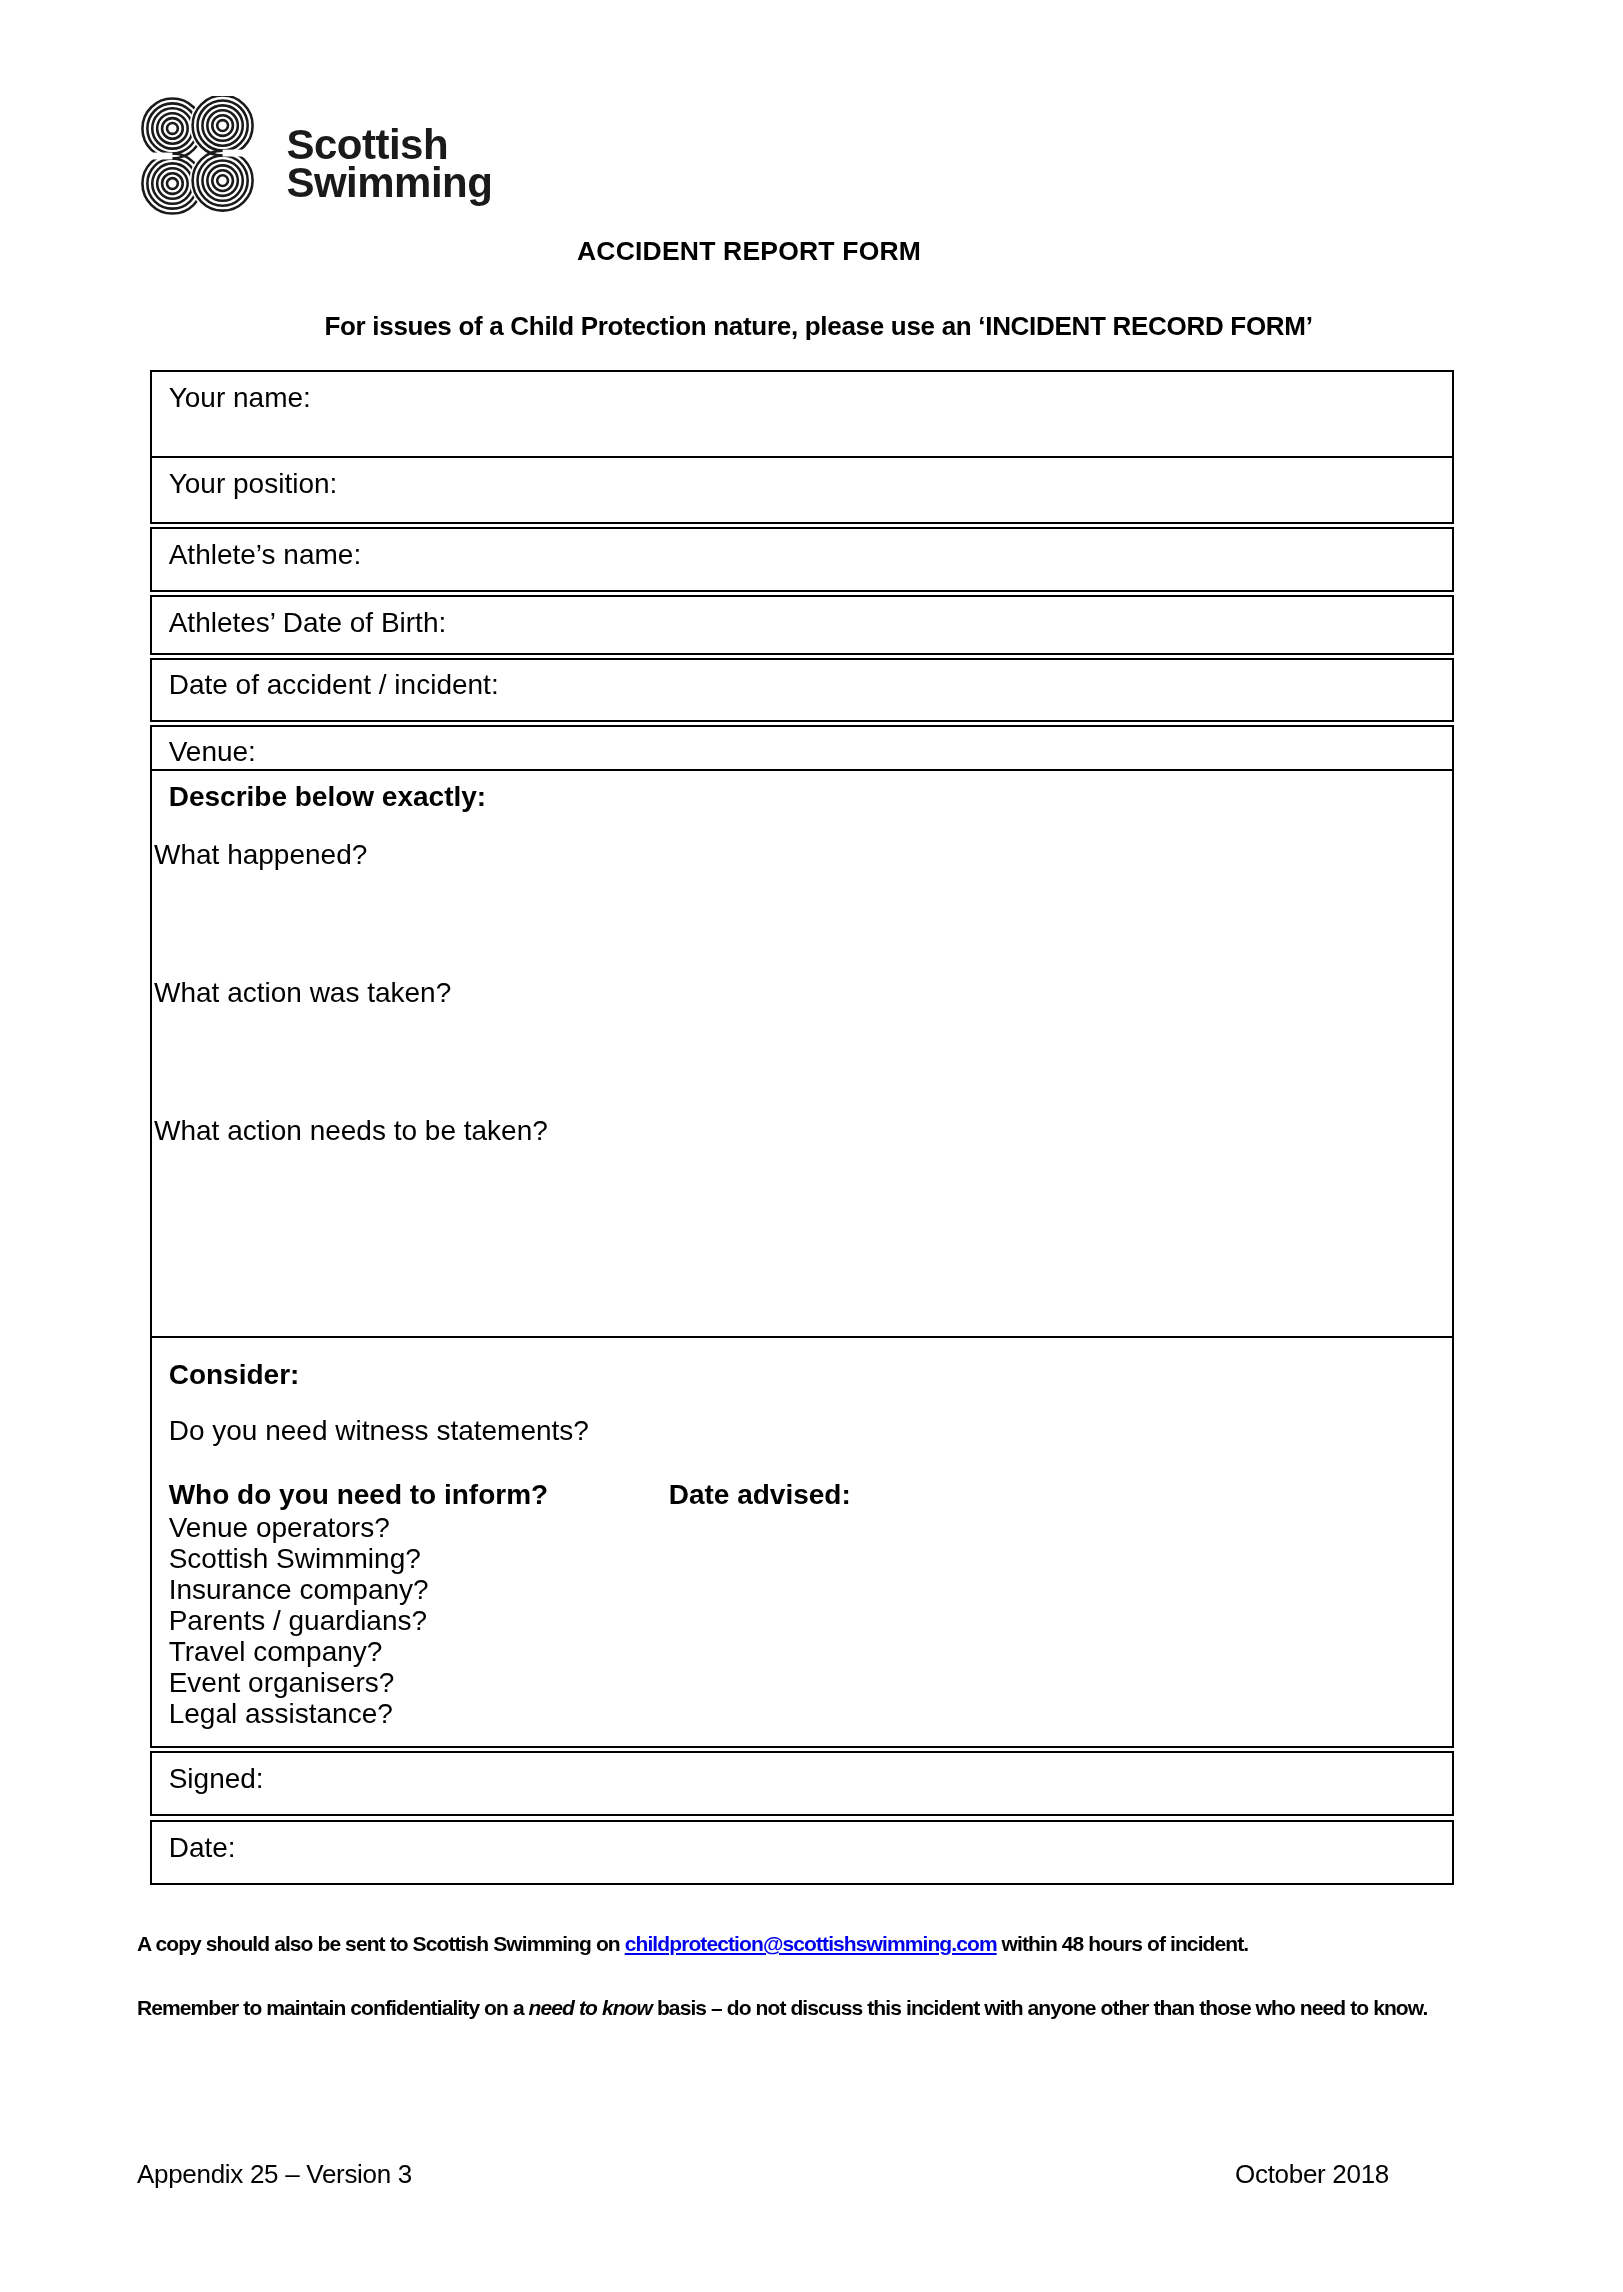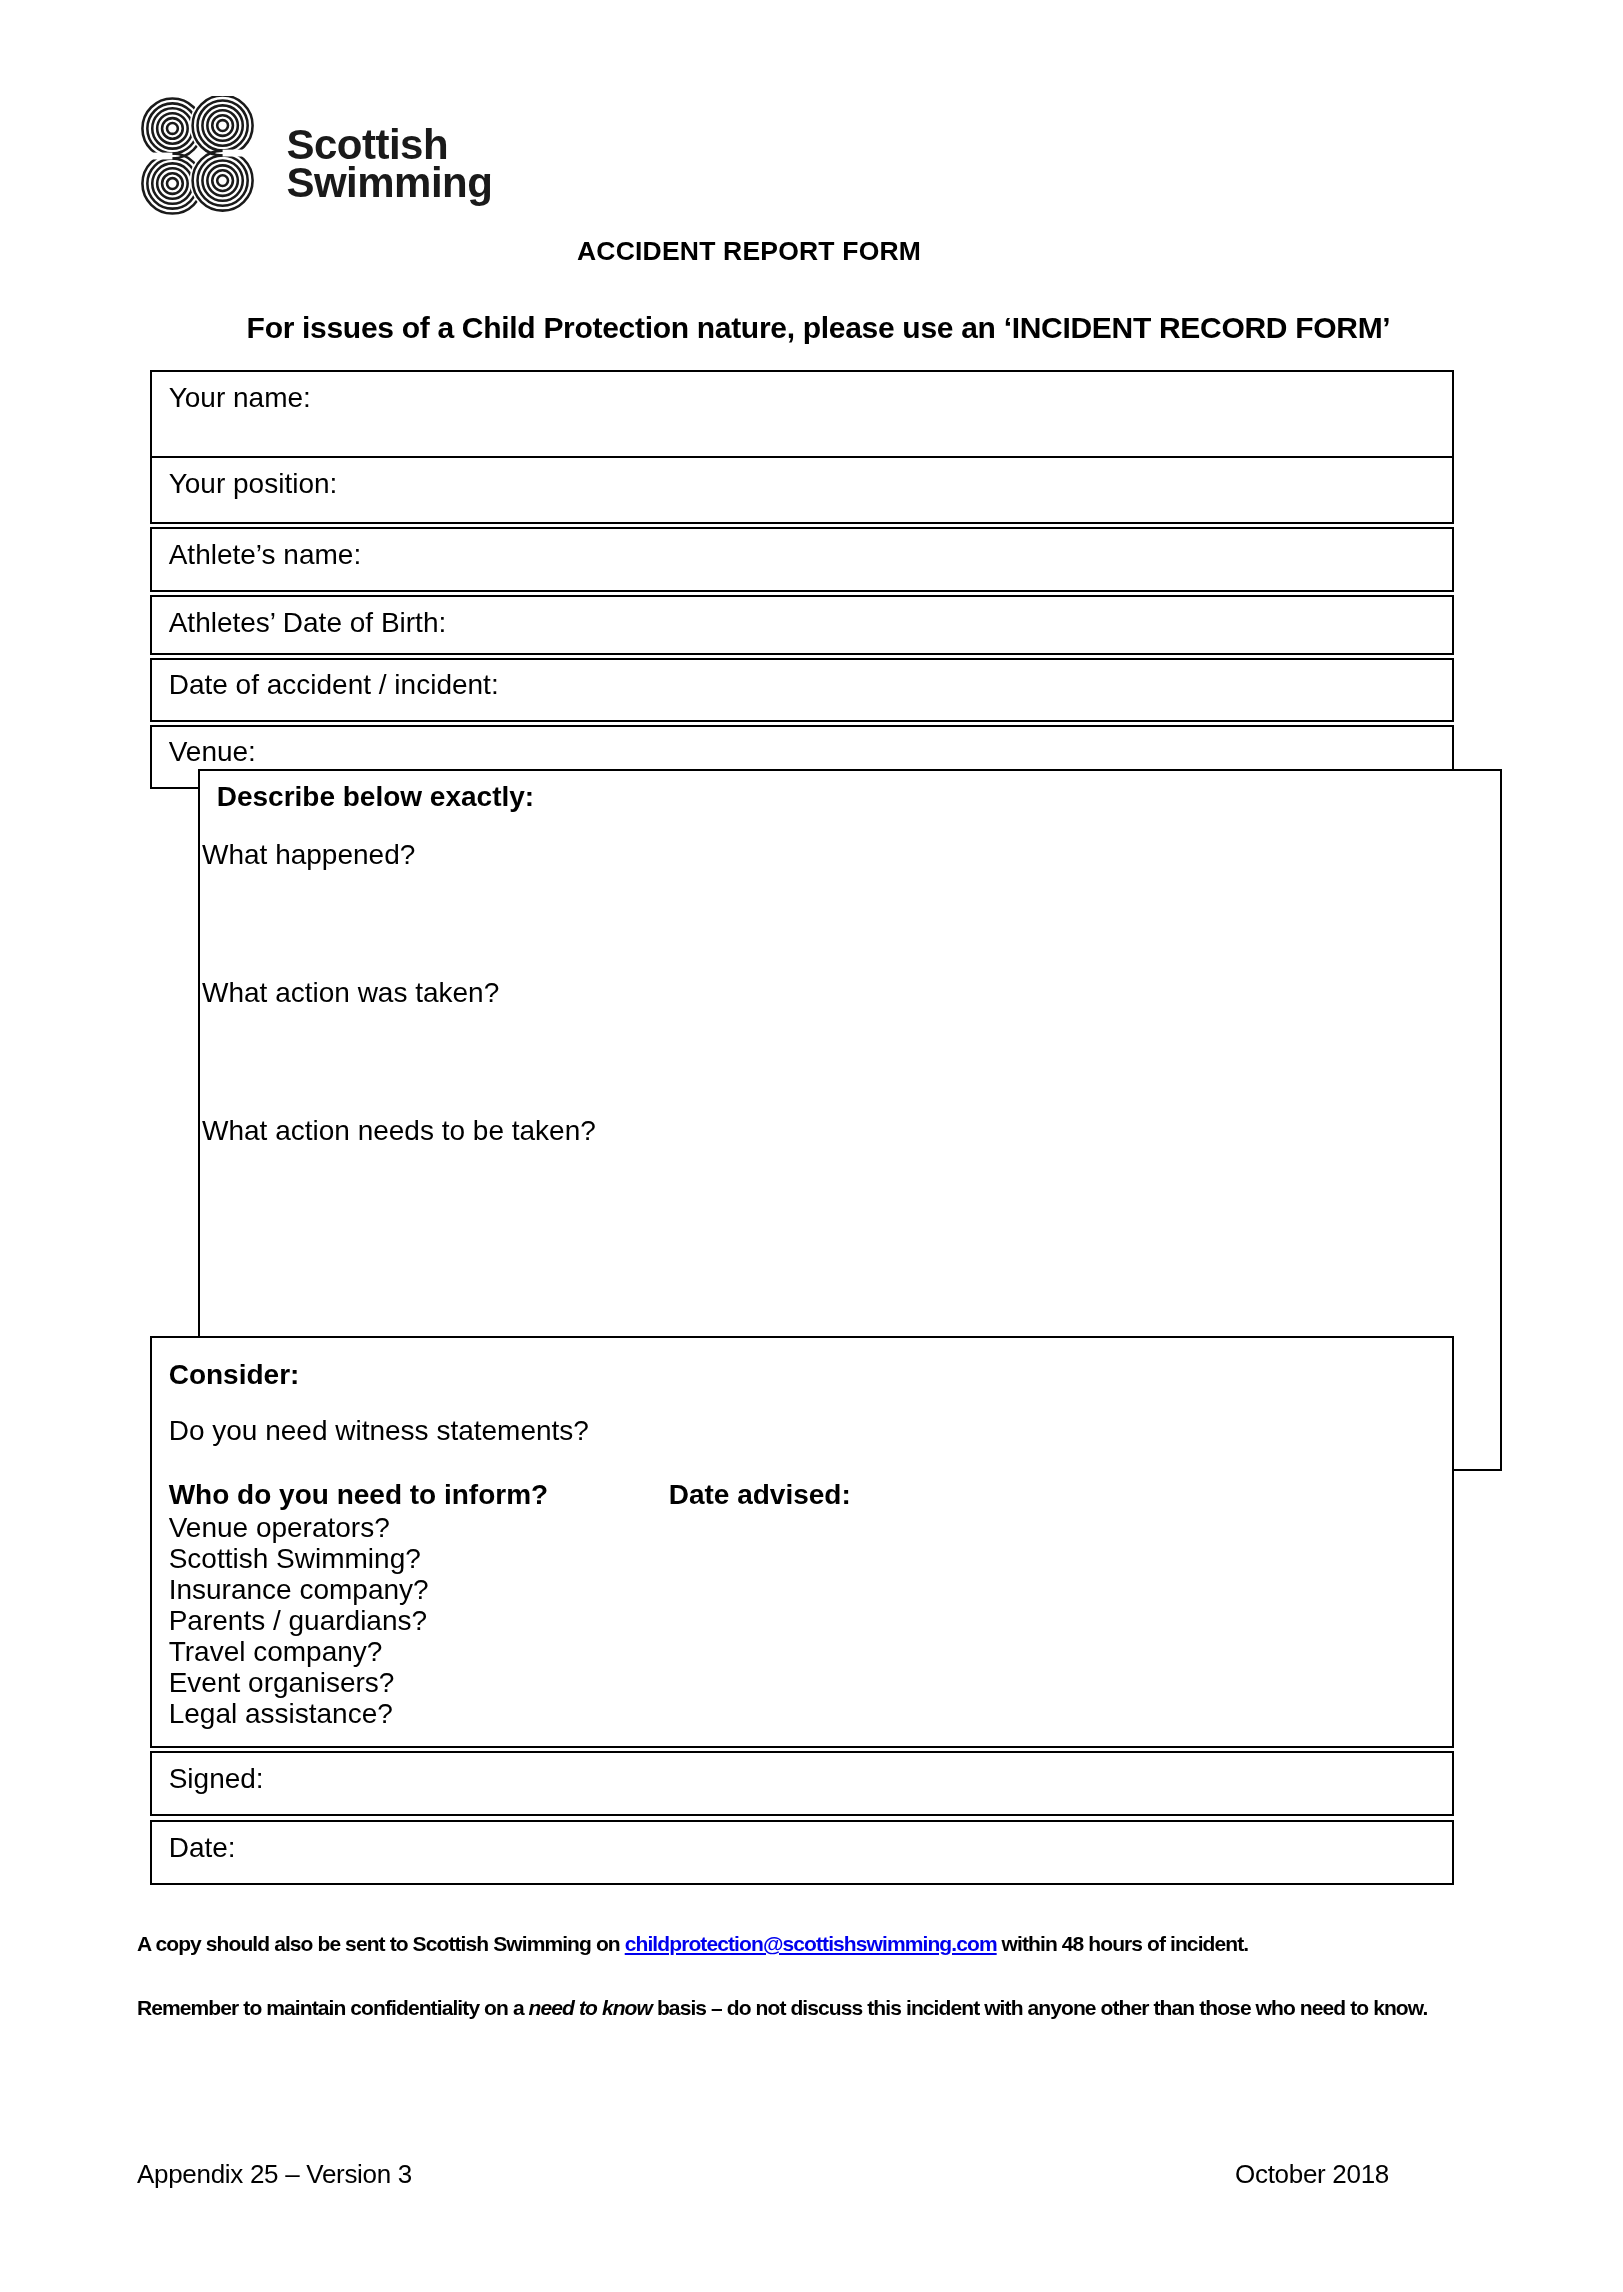--- a/index.html
+++ b/index.html
@@ -12,33 +12,33 @@
     font-family: "Liberation Sans", "DejaVu Sans", sans-serif;
     color: #000000;
     overflow: hidden;
   }
   
   .brand { position: absolute; left: 137px; top: 96px; display: flex; align-items: flex-start; gap: 27.4px; }
   .brand-mark { width: 122px; height: 122px; display: block; }
   .brand-text { margin-top: 30px; font-size: 42px; font-weight: 600; line-height: 38px; letter-spacing: -0.5px; color: #1a1a1a; }
   
   .title { position: absolute; left: 577px; top: 236px; font-size: 26.5px; font-weight: bold; letter-spacing: 0.2px; }
-  .subtitle { position: absolute; left: 157px; top: 311px; width: 1323px; text-align: center; font-size: 30px; font-weight: bold; letter-spacing: -0.3px; }
+  .subtitle { position: absolute; left: 157px; top: 311px; width: 1323px; text-align: center; font-size: 26px; font-weight: bold; letter-spacing: -0.3px; }
   
   .fields { position: absolute; left: 150px; top: 370px; width: 1304px; }
   .frow { box-sizing: border-box; border: 2px solid #000; padding: 9.8px 0 0 16.7px; font-size: 28px; background: #fff; }
   .frow.r1 { height: 88px; }
   .frow.r2 { height: 68px; margin-top: -2px; }
   .frow.r3 { height: 65px; margin-top: 2.9px; }
   .frow.r4 { height: 60px; margin-top: 2.9px; }
   .frow.r5 { height: 64px; margin-top: 2.9px; }
   .frow.r6 { height: 64px; margin-top: 2.9px; }
   
   .box { box-sizing: border-box; position: absolute; left: 150px; width: 1304px; border: 2px solid #000; font-size: 28px; background: #fff; }
-  .describe { top: 769px; height: 702px; margin-left: 48px; }
+  .describe { top: 769px; height: 702px; }
   .d-head { position: absolute; top: 9.8px; left: 16.7px; font-weight: bold; }
   .q { position: absolute; left: 2px; }
   .q1 { top: 68px; } .q2 { top: 206px; } .q3 { top: 344px; }
   .consider { top: 1336px; height: 412px; }
   .c-head { position: absolute; top: 20.6px; left: 16.7px; font-weight: bold; }
   .c-witness { position: absolute; top: 77px; left: 16.7px; font-weight: normal; }
   .c-inform { position: absolute; top: 141px; left: 16.7px; right: 9.8px; font-weight: bold; }
   .c-date { position: absolute; left: 500px; top: 0; }
   .c-list { position: absolute; top: 174px; left: 16.7px; line-height: 31px; font-weight: normal; }
   .signed { top: 1751px; height: 65px; padding: 9.8px 0 0 16.7px; }

